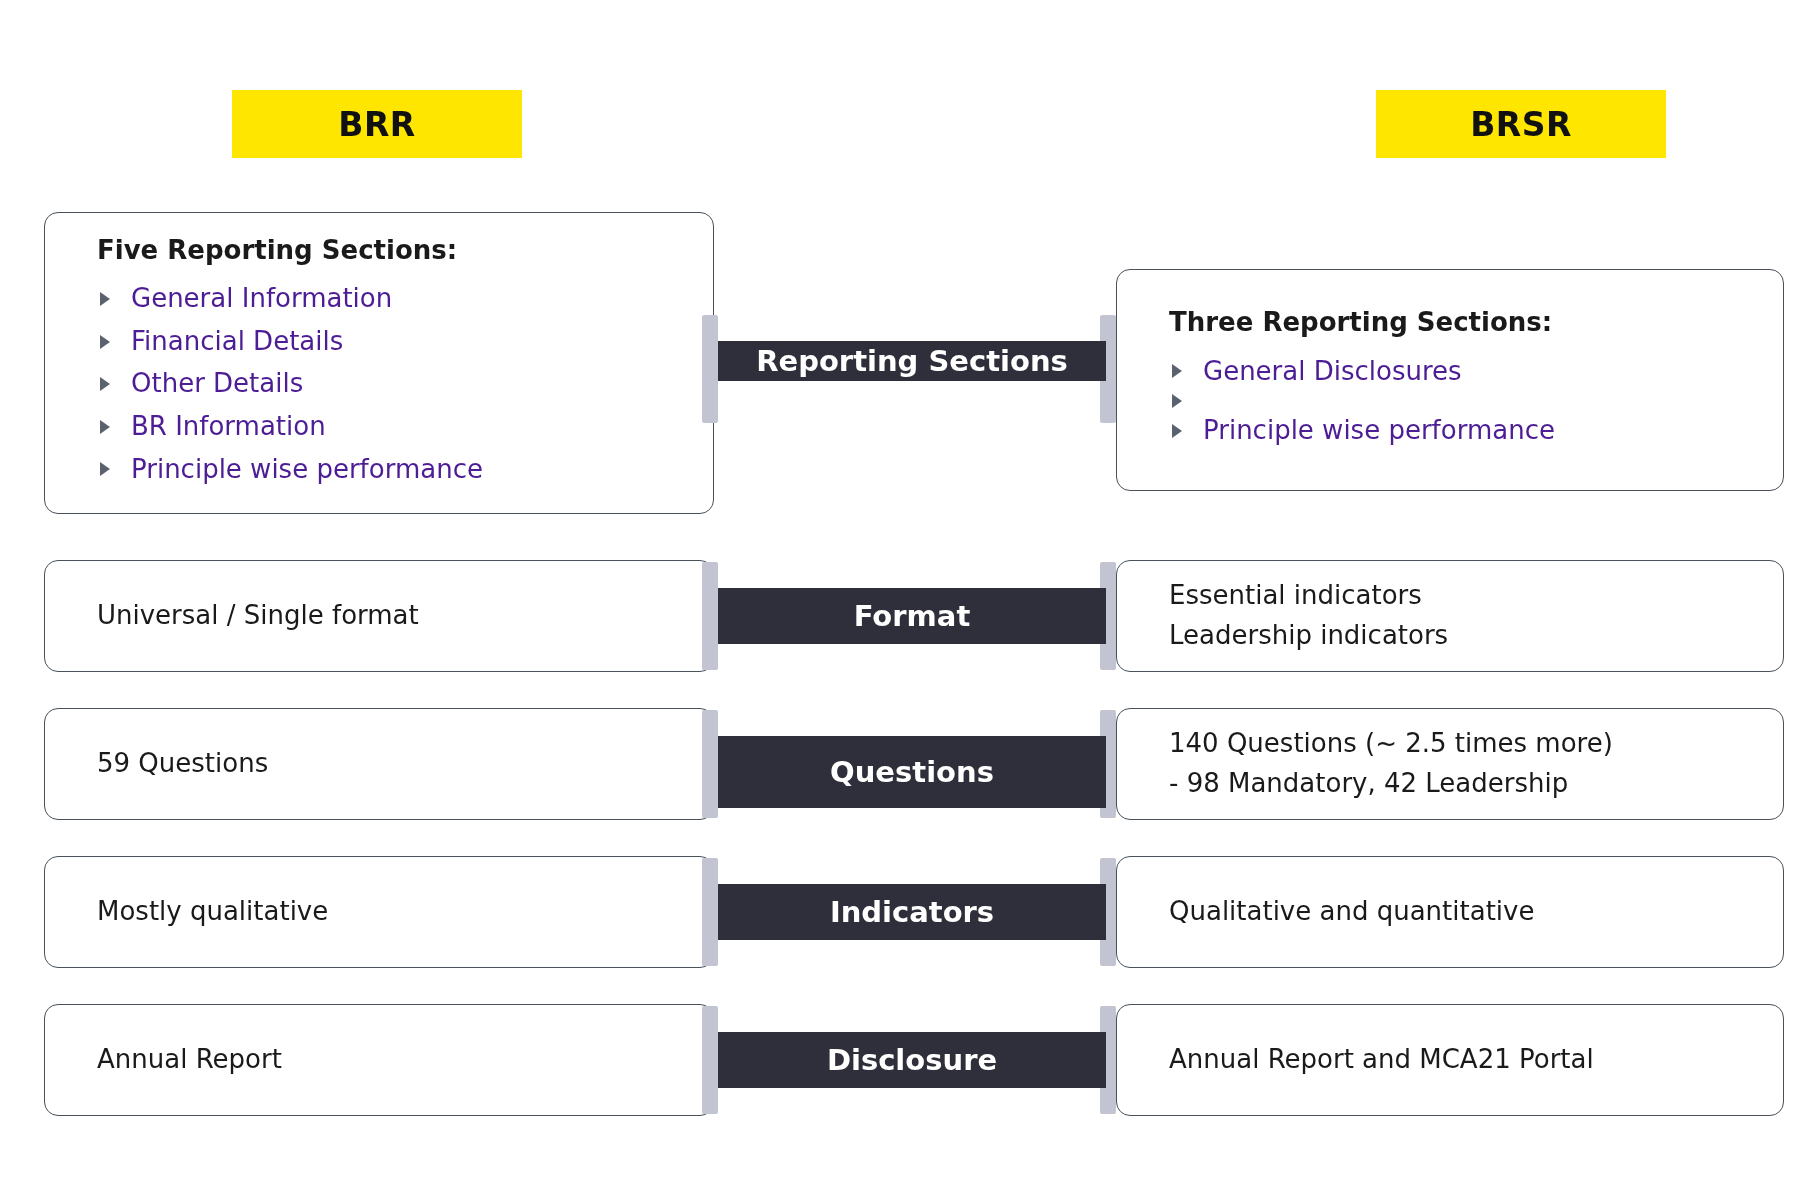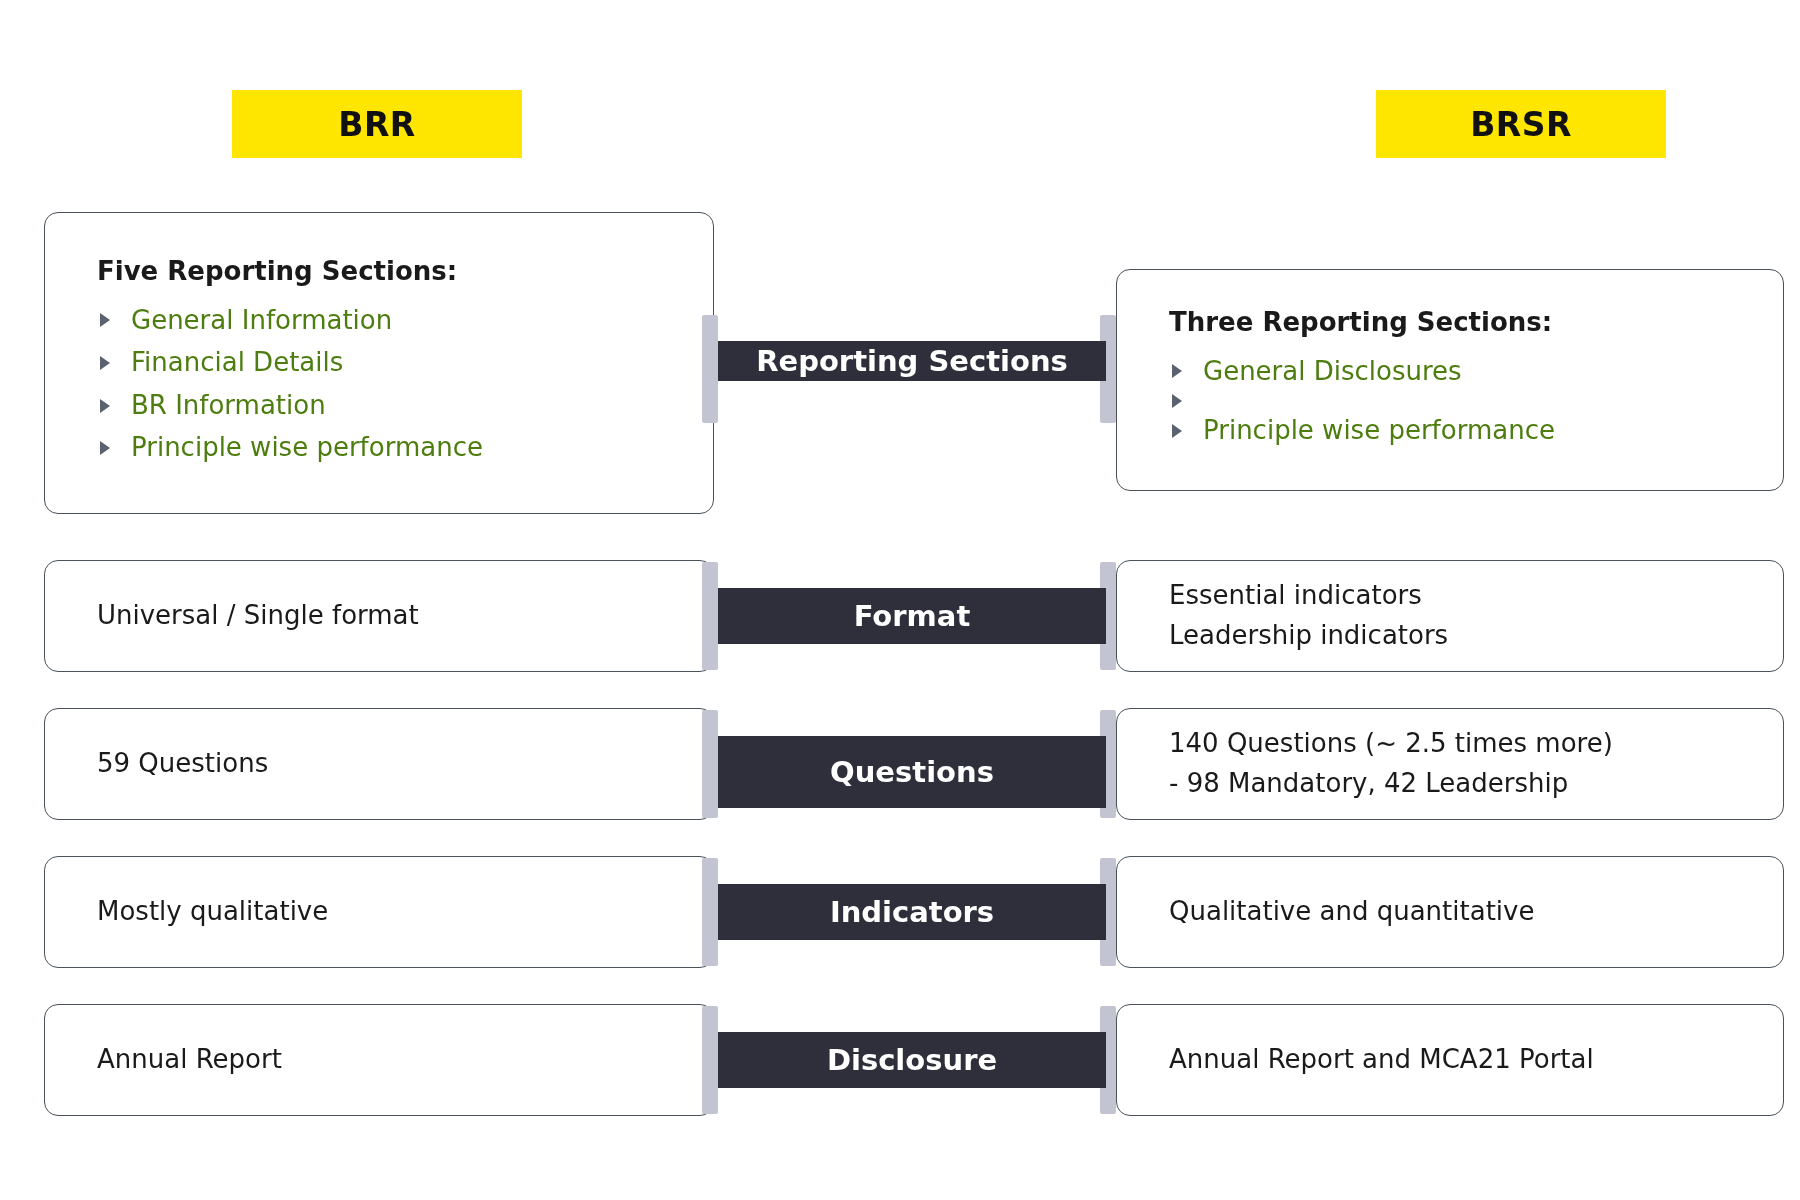--- a/index.html
+++ b/index.html
@@ -66,21 +66,21 @@
 
   ul.bullets {
     list-style: none;
     margin: 0;
     padding: 0;
   }
   ul.bullets li {
     display: flex;
     align-items: center;
     font-size: 26px;
-    color: #4d7c0f;
+    color: #4c1d95;
     line-height: 1.52;
     margin: 3px 0;
   }
   .tri {
     flex: 0 0 auto;
     width: 0;
     height: 0;
     border-left: 10px solid #5a6270;
     border-top: 7px solid transparent;
     border-bottom: 7px solid transparent;
@@ -128,20 +128,24 @@
           <li>
             <span class="tri"></span>
             <span>General Information</span>
           </li>
           <li>
             <span class="tri"></span>
             <span>Financial Details</span>
           </li>
           <li>
             <span class="tri"></span>
+            <span>Other Details</span>
+          </li>
+          <li>
+            <span class="tri"></span>
             <span>BR Information</span>
           </li>
           <li>
             <span class="tri"></span>
             <span>Principle wise performance</span>
           </li>
         </ul>
       </div>
       <div class="card right" style="top: 269px; height: 222px;">
         <div class="card-title">Three Reporting Sections:</div>

